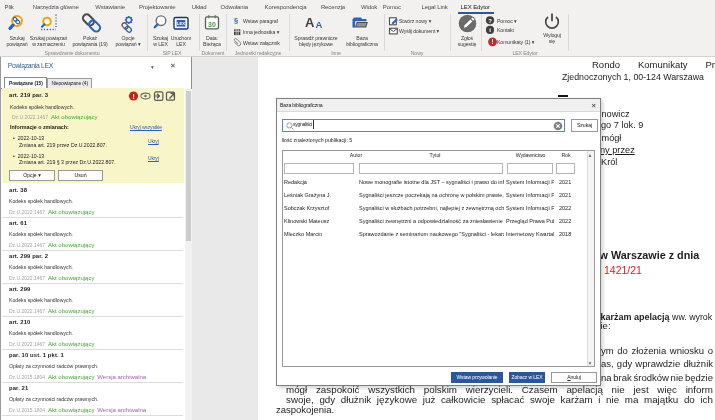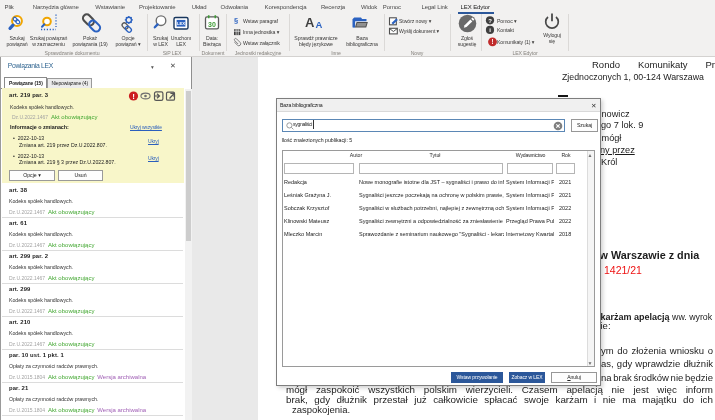--- a/index.html
+++ b/index.html
@@ -86,37 +86,37 @@
       <span>polskim</span>
       <span>wierzycieli.</span>
       <span>Czasem</span>
       <span>apelacją</span>
       <span>nie</span>
       <span>jest</span>
       <span>więc</span>
       <span>inform</span>
     </div>
 <div class="jline" style="left:286px;top:394px;width:427px;font-size:9.8px">
-      <span>brak,</span>
+      <span>swoje,</span>
       <span>gdy</span>
       <span>dłużnik</span>
-      <span>przestał</span>
+      <span>językowe</span>
       <span>już</span>
       <span>całkowicie</span>
       <span>spłacać</span>
       <span>swoje</span>
       <span>karżam</span>
       <span>i</span>
       <span>nie</span>
       <span>ma</span>
       <span>majątku</span>
       <span>do</span>
       <span>ich</span>
     </div>
-<div class="doc" style="left:292px;top:404.3px">zaspokojenia.</div>
+<div class="doc" style="left:276px;top:404.3px">zaspokojenia.</div>
 </div>
 
 <div class="a" id="ribbon">
 <span class="tab" style="left:4.5px">Plik</span>
 <span class="tab" style="left:32.7px">Narzędzia główne</span>
 <span class="tab" style="left:95.2px">Wstawianie</span>
 <span class="tab" style="left:139px">Projektowanie</span>
 <span class="tab" style="left:191.7px">Układ</span>
 <span class="tab" style="left:220.6px">Odwołania</span>
 <span class="tab" style="left:264.6px">Korespondencja</span>

